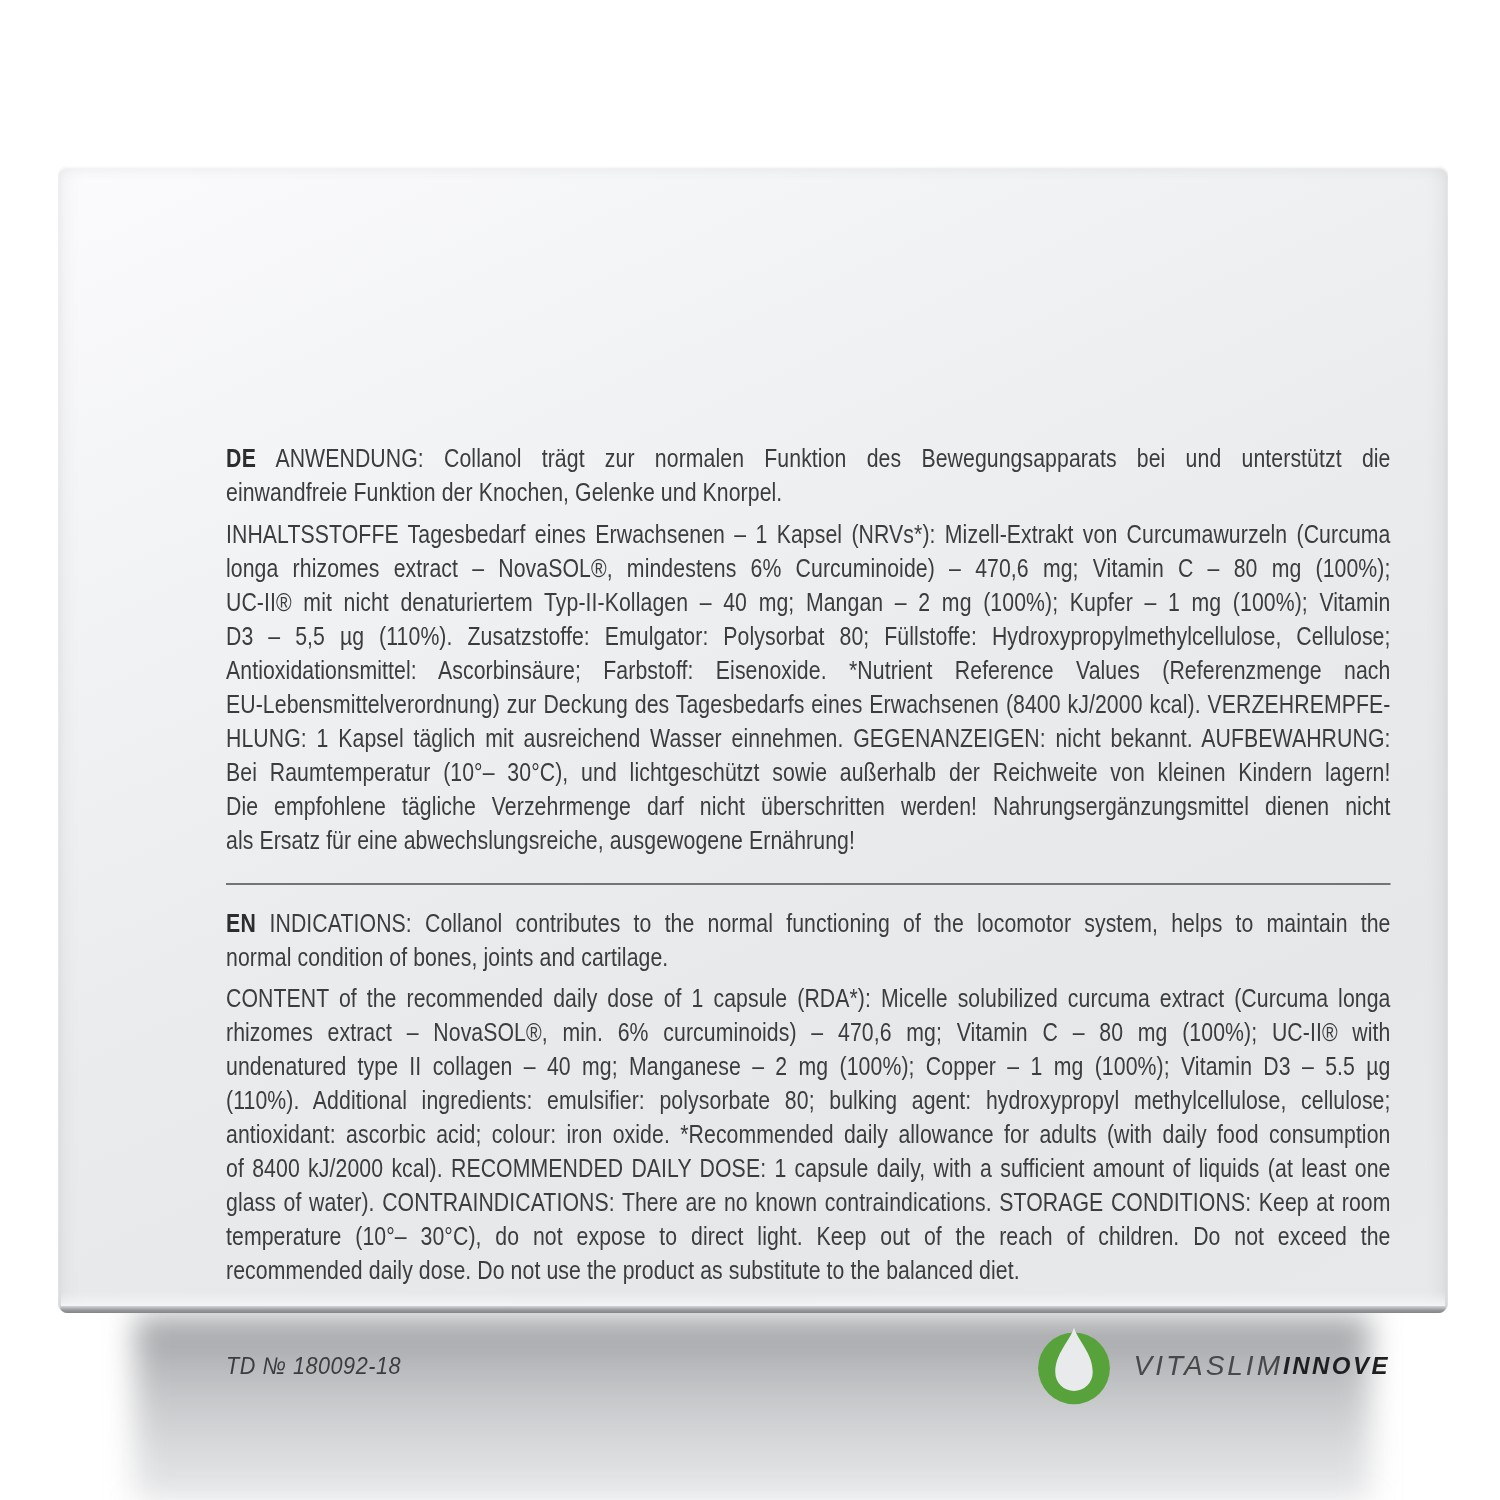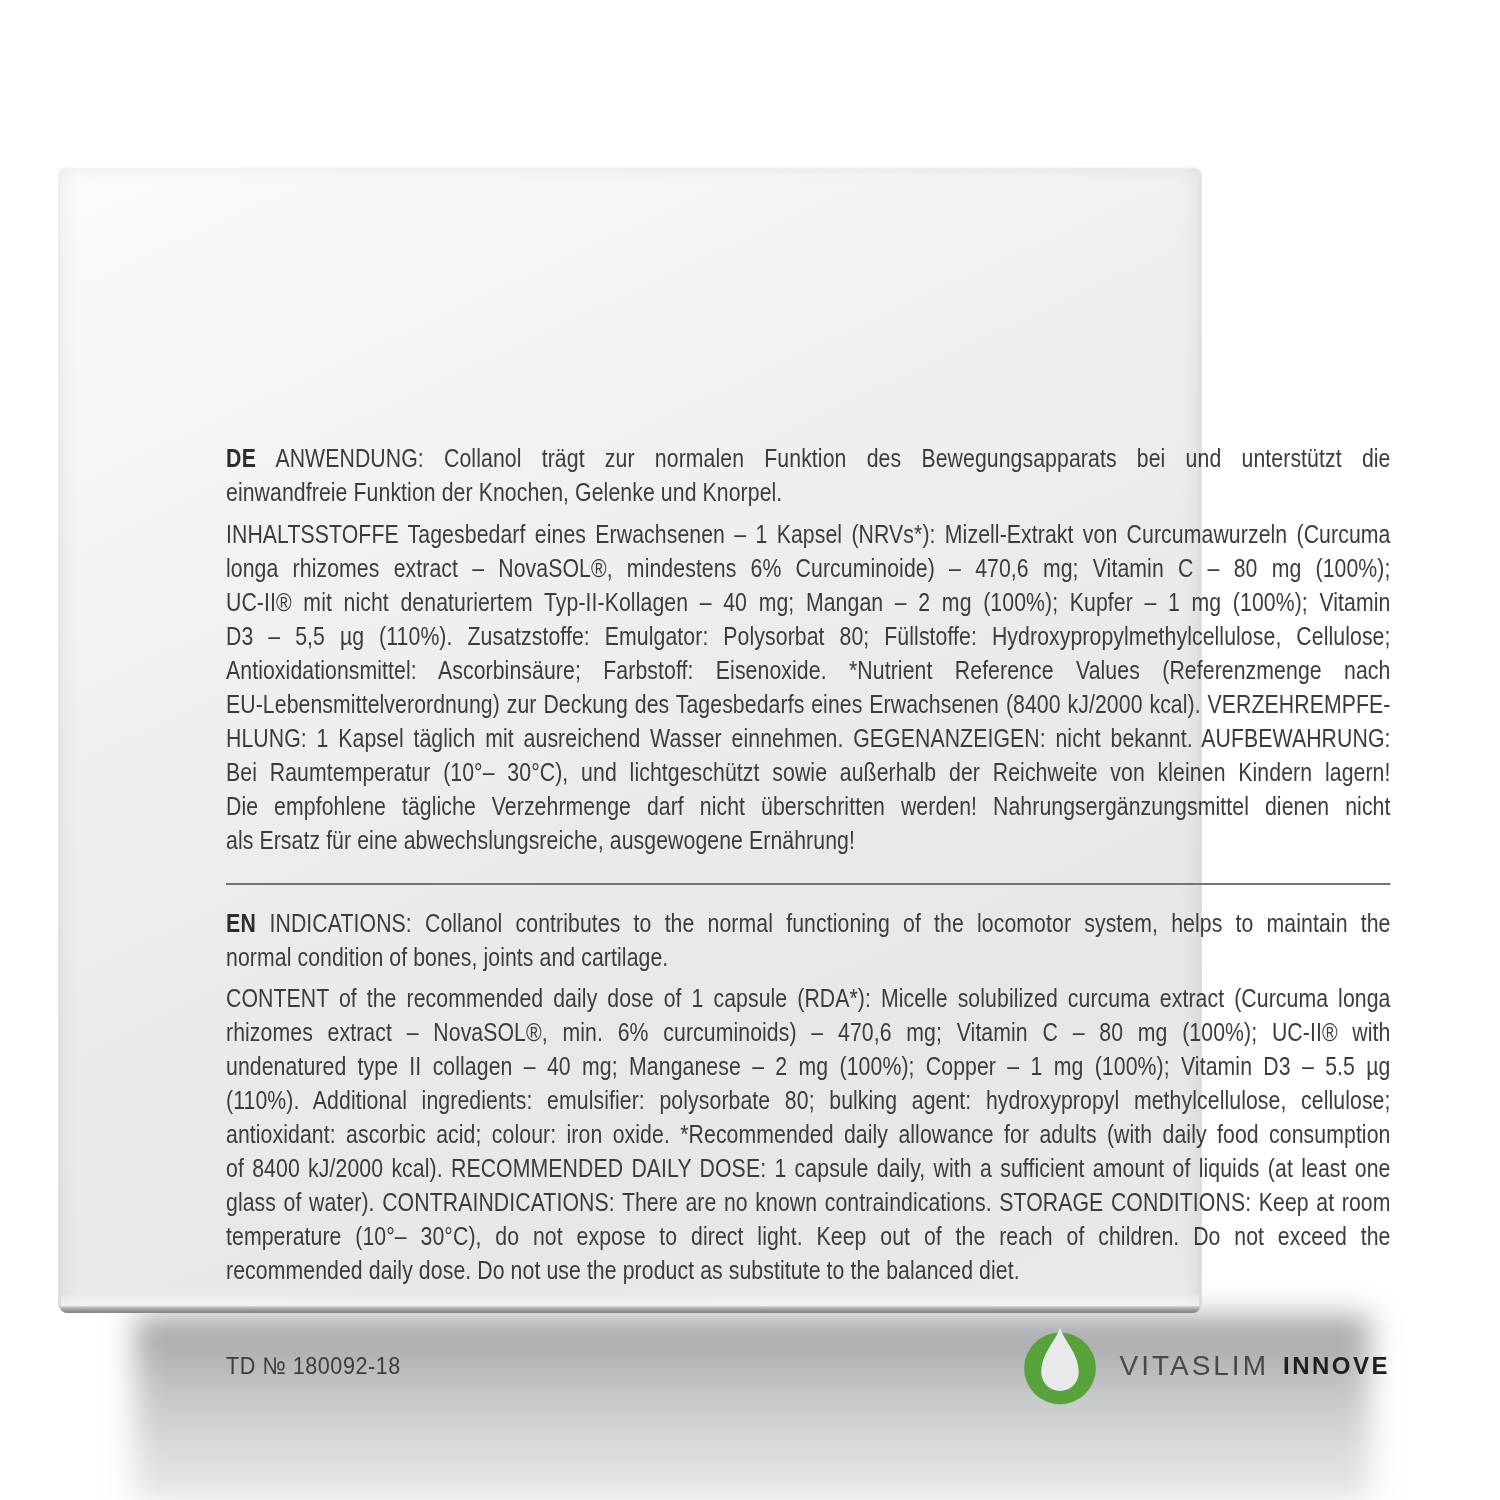--- a/index.html
+++ b/index.html
@@ -6,21 +6,21 @@
             font-family:"Liberation Sans","DejaVu Sans",sans-serif;}
   .stage{position:relative;width:1500px;height:1500px;background:#ffffff;}
 
   
   .box-shadow{position:absolute;left:135px;top:1316px;width:1235px;height:185px;
     background:linear-gradient(180deg, rgba(70,73,79,0.52) 0%, rgba(108,111,117,0.40) 40%,
                rgba(145,148,154,0.32) 75%, rgba(168,171,177,0.28) 100%);
     filter:blur(15px);}
 
   
-  .box{position:absolute;left:58px;top:166px;width:1144px;height:1147px;border-radius:9px;
+  .box{position:absolute;left:58px;top:166px;width:1390px;height:1147px;border-radius:9px;
     background:linear-gradient(155deg,#fbfbfd 0%,#f2f3f5 25%,#eaebed 52%,#e6e7e9 78%,#e8e9eb 100%);
     box-shadow:inset 0 2px 2px rgba(255,255,255,0.9),
                inset 8px 0 18px rgba(0,0,0,0.045),
                inset -8px 0 18px rgba(0,0,0,0.055),
                inset 0 -2px 6px rgba(0,0,0,0.05);}
   .box::before{content:"";position:absolute;left:3px;right:3px;bottom:7px;height:14px;
     background:linear-gradient(180deg,rgba(255,255,255,0) 0%,#f3f4f6 100%);}
   .box::after{content:"";position:absolute;left:2px;right:2px;bottom:0;height:7px;
     background:linear-gradient(180deg,#d4d5d7 0%,#96979b 60%,#84858a 100%);
     border-radius:0 0 8px 8px;}
@@ -32,25 +32,25 @@
   .para{margin:0;}
   .para.p-de1{margin-bottom:8px;}
   .para.p-en1{margin-bottom:7px;}
   .jline{text-align:justify;text-align-last:justify;white-space:normal;}
   .jline.last{text-align-last:left;}
   .lang{font-weight:bold;color:#2c2d2f;letter-spacing:0.5px;}
   .divider{height:2px;background:#737477;margin:26px 0 21px 0;width:100%;}
 
   
   .footer{position:absolute;left:168px;top:1157px;width:1164px;height:86px;
-    display:flex;justify-content:space-between;align-items:center;}
+    display:flex;justify-content:space-between;align-items:center;font-style:italic;}
   .td{font-size:24px;color:#3b3c3e;letter-spacing:0.6px;transform:scaleX(0.9);transform-origin:0 50%;}
   .logo{display:flex;align-items:center;}
   .drop{width:78px;height:78px;margin-right:20px;}
-  .brand{font-size:28px;color:#47484a;letter-spacing:3px;margin-right:14px;font-weight:400;}
+  .brand{font-size:28px;color:#47484a;letter-spacing:3px;font-weight:400;}
   .brand-bold{font-size:24px;color:#1e1f21;letter-spacing:2.5px;font-weight:700;}
 </style>
 </head>
 <body>
 
 <div class="stage">
 
   <div class="box-shadow"></div>
 
   <div class="box">

